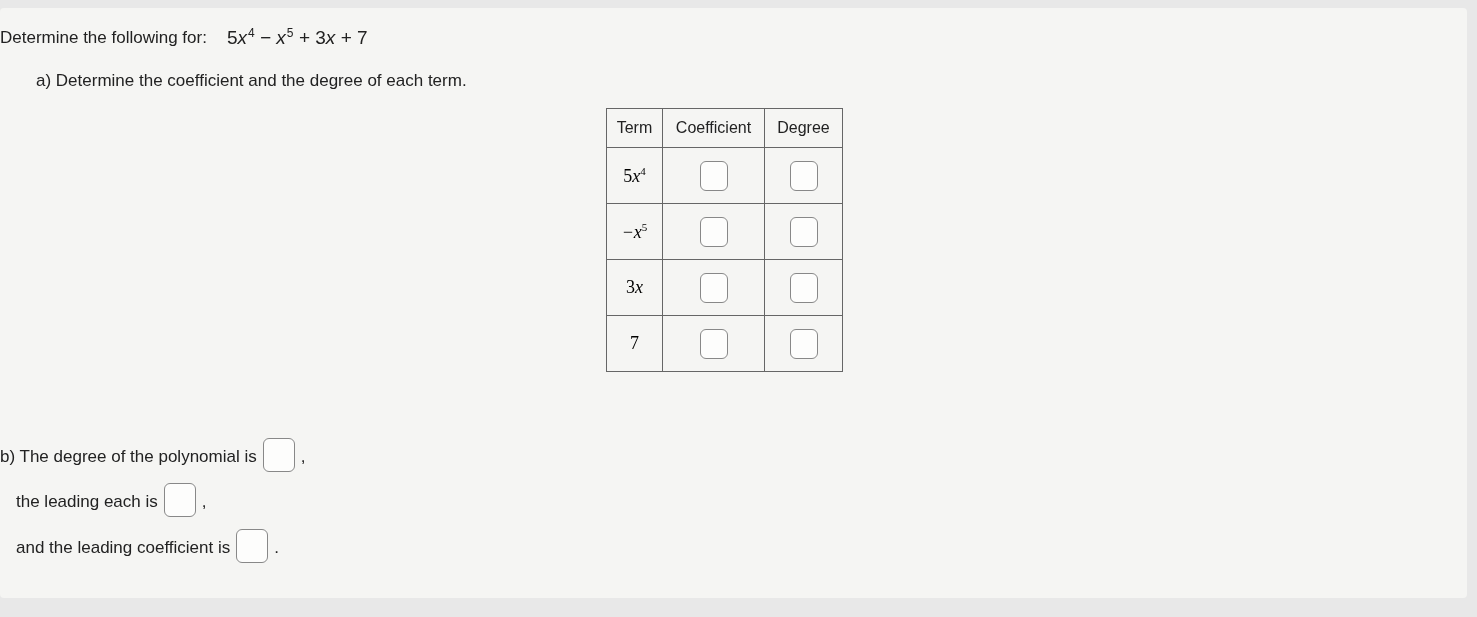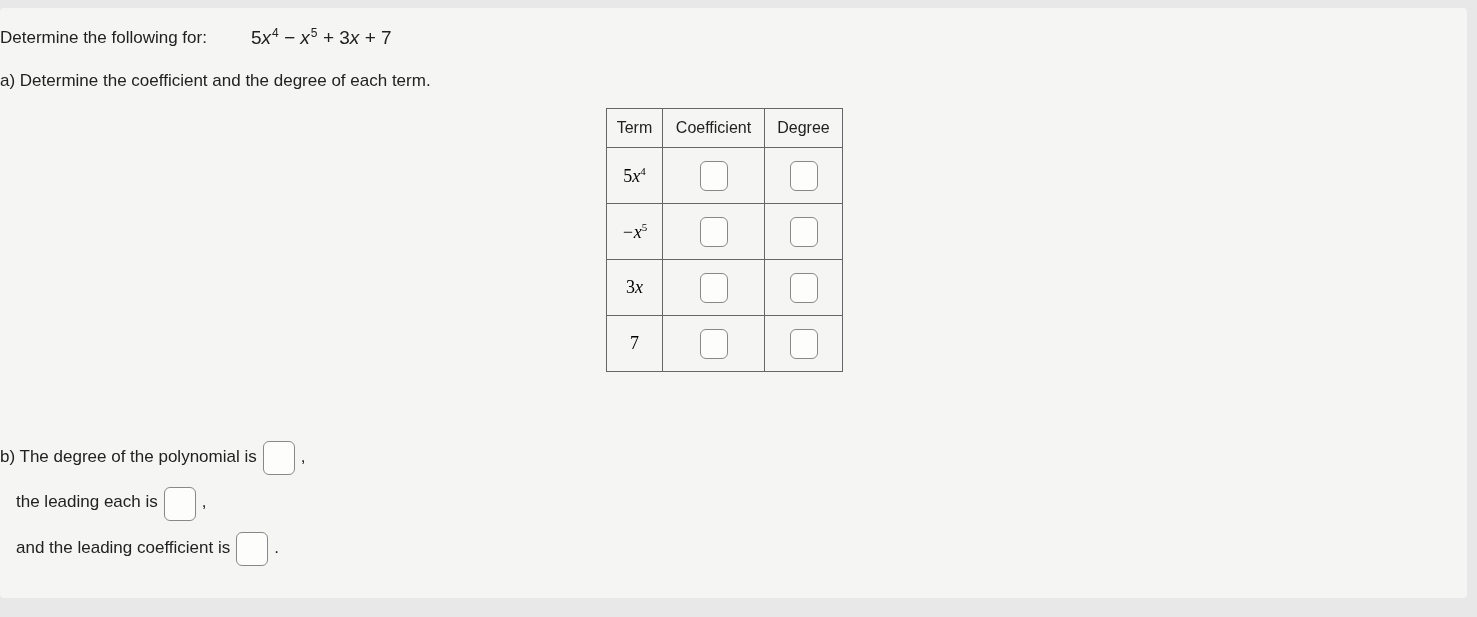--- a/index.html
+++ b/index.html
@@ -22,41 +22,42 @@
       border-radius: 4px;
       position: relative;
       height: 590px;
     }
     .question-intro {
       font-size: 17px;
       color: #222;
       margin-bottom: 22px;
       display: flex;
       align-items: center;
-      gap: 44px;
+      gap: 20px;
       text-align: right;
     }
     .math {
       font-family: Liberation Sans, sans-serif;
       font-size: 19px;
       font-style: italic;
     }
     .math sup {
       font-size: 12px;
       font-style: normal;
       vertical-align: super;
       margin-left: 1px;
     }
     .math .num {
       font-style: normal;
     }
     .part-a {
       font-size: 17px;
       color: #222;
       margin-bottom: 10px;
+      padding-left: 36px;
     }
     .table-wrap {
       position: absolute;
       left: 606px;
       top: 100px;
     }
     table.term-table {
       border-collapse: collapse;
       background: #f5f5f3;
     }
@@ -102,21 +103,21 @@
     .part-b {
       position: absolute;
       left: 0;
       top: 430px;
       font-size: 17px;
       color: #222;
       line-height: 2.2;
     }
     .part-b .line {
       display: flex;
-      align-items: flex-end;
+      align-items: flex-start;
       gap: 6px;
       margin-bottom: 8px;
     }
     .inline-box {
       display: inline-block;
       width: 32px;
       height: 34px;
       border: 1px solid #888;
       border-radius: 6px;
       background: #fdfdfc;

